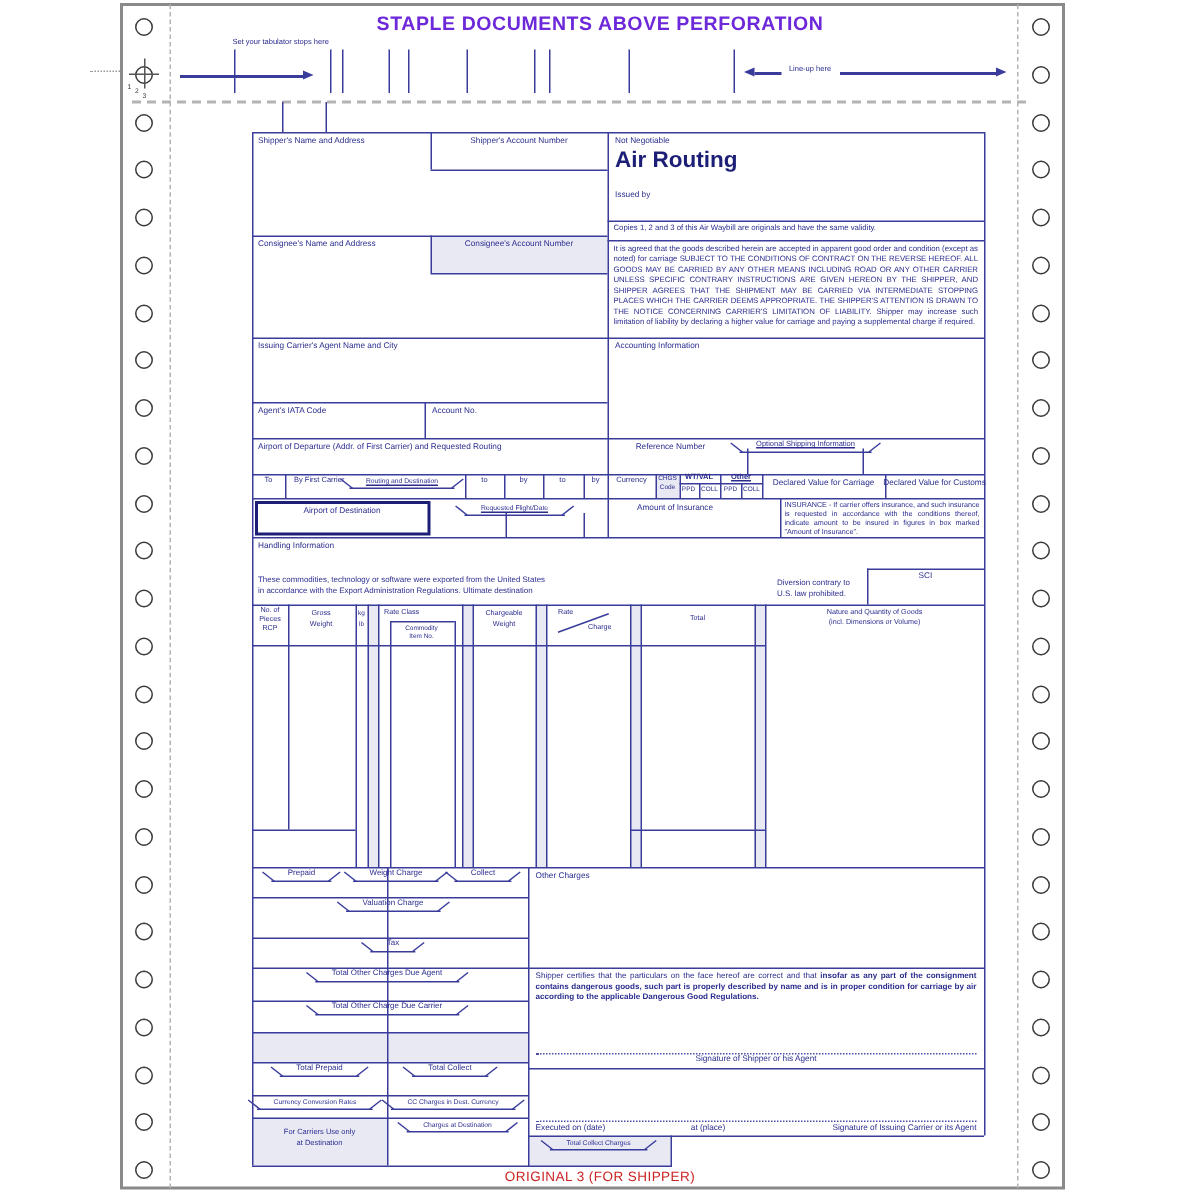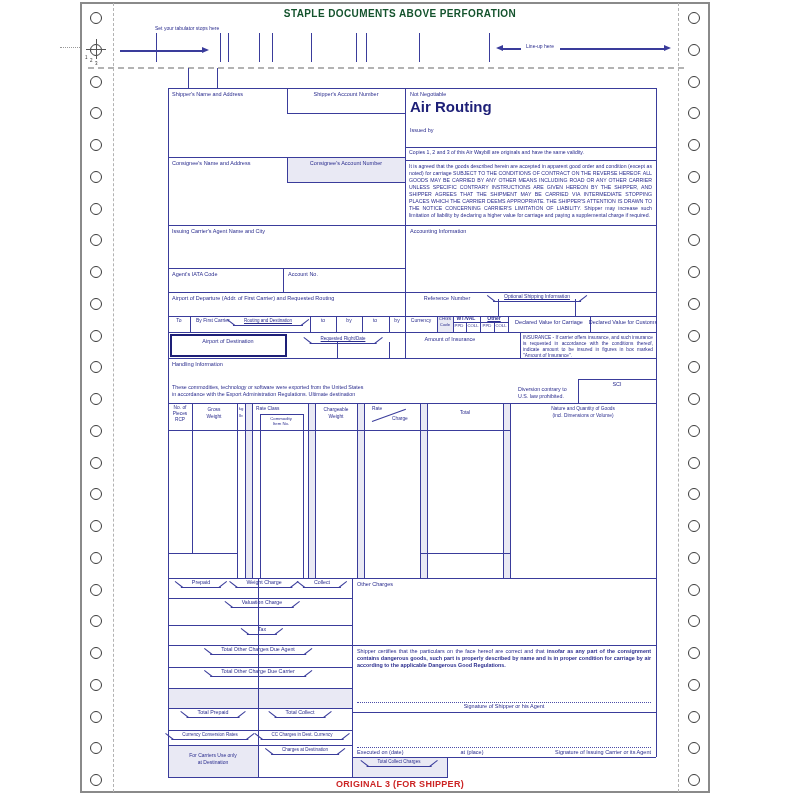--- a/index.html
+++ b/index.html
@@ -41,26 +41,26 @@
   }
   .chev::before,.chev::after{
     content:"";position:absolute;bottom:-1px;width:10px;height:1px;background:var(--line);
   }
   .chev::before{left:-8px;transform-origin:100% 50%;transform:rotate(38deg);}
   .chev::after{right:-8px;transform-origin:0 50%;transform:rotate(-38deg);}
   .chev.small{font-size:4.5px;}
   .chev.us{text-decoration:underline;}
   .thickbox{position:absolute;border:2.5px solid #1d1f77;box-sizing:border-box;}
   .title{
-    position:absolute;font-weight:bold;font-size:10px;letter-spacing:.4px;
-    color:#14532d;white-space:nowrap;transform:translateX(-50%);
+    position:absolute;font-weight:bold;font-size:13px;letter-spacing:.4px;
+    color:#6d28d9;white-space:nowrap;transform:translateX(-50%);
   }
   .awb{position:absolute;font-weight:bold;font-size:15px;color:#1d1f77;}
   .red{
-    position:absolute;font-weight:bold;font-size:9px;color:var(--red);
+    position:absolute;font-weight:normal;font-size:9px;color:var(--red);
     letter-spacing:.3px;transform:translateX(-50%);white-space:nowrap;
   }
   .tri{position:absolute;width:0;height:0;}
   .tri.r{border-top:3.5px solid transparent;border-bottom:3.5px solid transparent;border-left:7px solid var(--line);}
   .tri.l{border-top:3.5px solid transparent;border-bottom:3.5px solid transparent;border-right:7px solid var(--line);}
   .aline{position:absolute;height:1.5px;background:var(--line);}
   .tick{position:absolute;width:1px;background:var(--line);}
   .cross-h{position:absolute;height:1px;background:#555;}
   .cross-v{position:absolute;width:1px;background:#555;}
   .regnum{position:absolute;font-size:4.5px;color:#333;}

